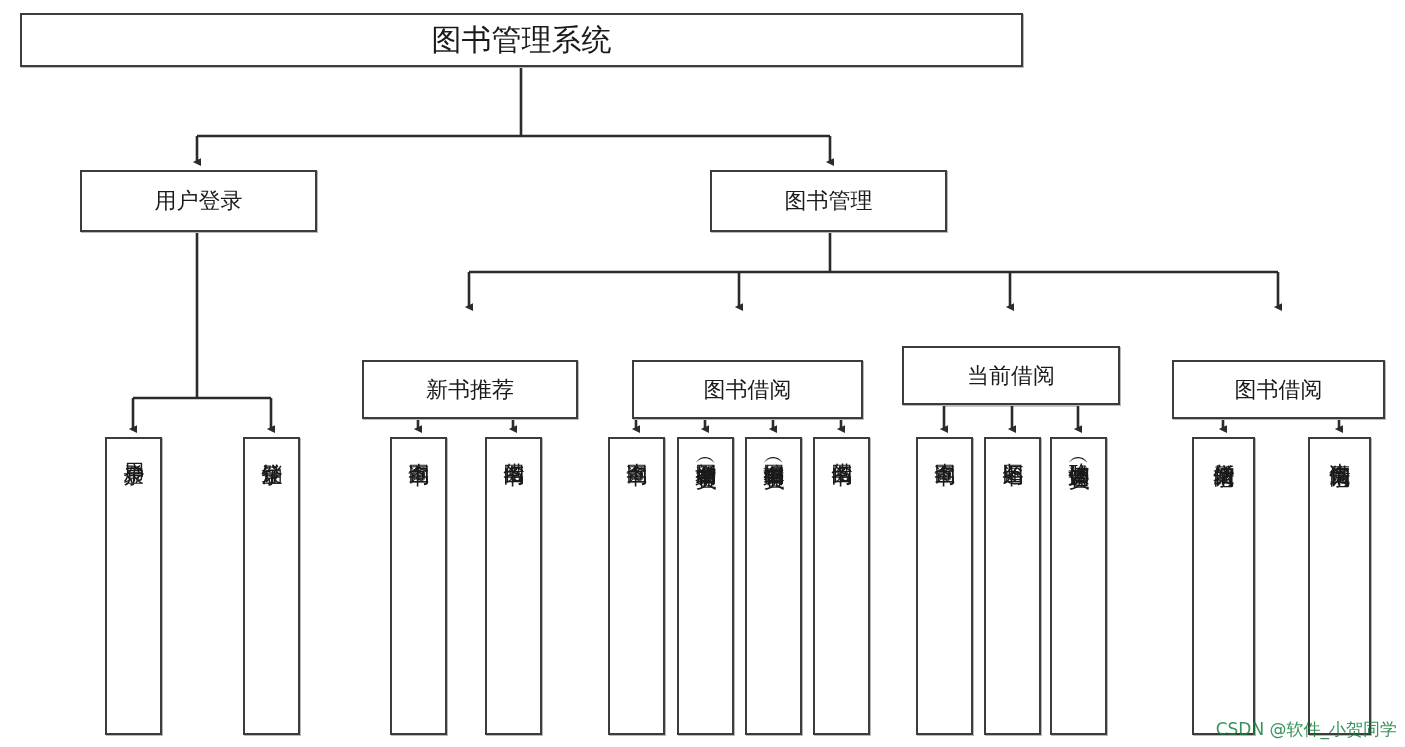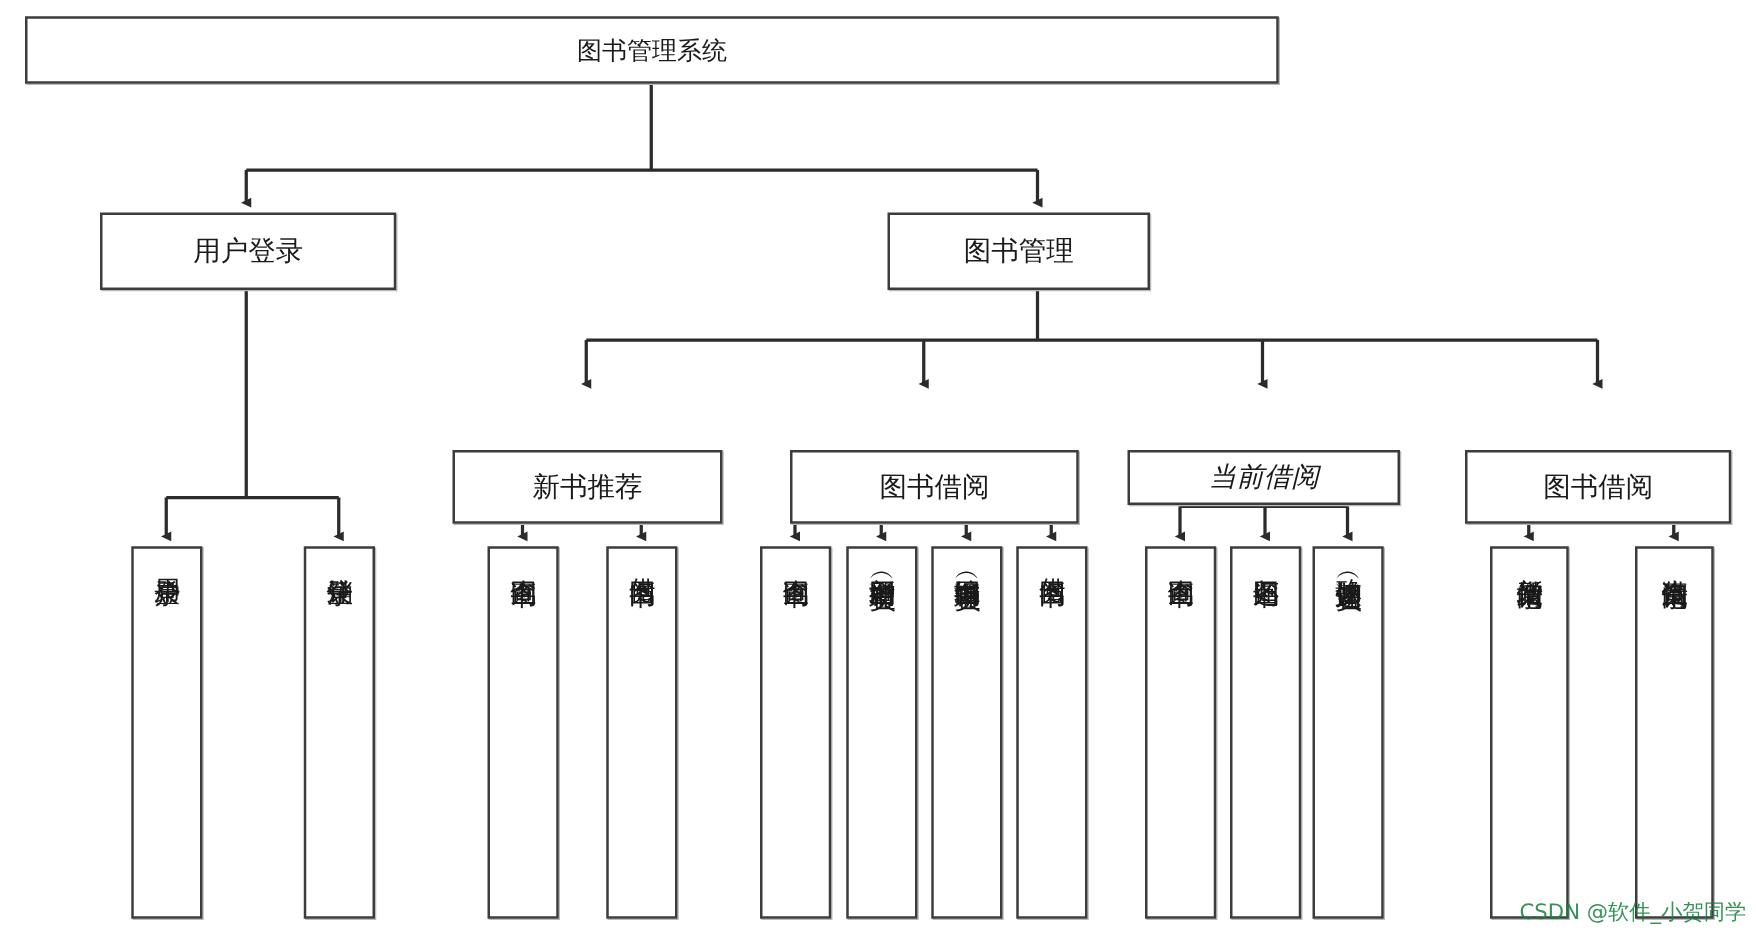--- a/index.html
+++ b/index.html
@@ -16,21 +16,21 @@
   .node{
     position:absolute;
     background:#ffffff;
     border:2px solid #3c3c3c;
     box-sizing:border-box;
     box-shadow:1px 1px 0 0 #b9b9b9;
     display:flex;align-items:center;justify-content:center;
     color:#1a1a1a;
     z-index:2;
   }
-  .node.root{font-size:20px;}
+  .node.root{font-size:30px;}
   .node.l2{font-size:22px;}
   .node.l3{font-size:22px;margin-top:45px;}
 
   .leaf{
     position:absolute;
     background:#ffffff;
     border:2px solid #3c3c3c;
     box-sizing:border-box;
     box-shadow:1px 1px 0 0 #b9b9b9;
     display:flex;
@@ -110,25 +110,25 @@
       <path d="M1278,374 L1278,405"></path>
       <path d="M1223,405 L1339,405"></path>
       <path d="M1223,405 L1223,429" marker-end="url(#arrow)"></path>
       <path d="M1339,405 L1339,429" marker-end="url(#arrow)"></path>
     </g>
   </svg>
 
   <div class="node root" style="left:20px;top:13px;width:1003px;height:54px;">图书管理系统</div>
 
   <div class="node l2" style="left:80px;top:170px;width:237px;height:62px;">用户登录</div>
-  <div class="node l2" style="left:710px;top:170px;width:210px;height:62px;">图书管理</div>
+  <div class="node l2" style="left:710px;top:170px;width:237px;height:62px;">图书管理</div>
 
   <div class="node l3" style="left:362px;top:315px;width:216px;height:59px;">新书推荐</div>
   <div class="node l3" style="left:632px;top:315px;width:231px;height:59px;">图书借阅</div>
-  <div class="node l3" style="left:902px;top:315px;width:218px;height:44px;font-style:italic;">当前借阅</div>
+  <div class="node l3" style="left:902px;top:301px;width:218px;height:59px;">当前借阅</div>
   <div class="node l3" style="left:1172px;top:315px;width:213px;height:59px;">图书借阅</div>
 
   <div class="leaf" style="left:105px;top:437px;width:57px;height:298px;">
     <span class="vtext">用户登录</span>
   </div>
   <div class="leaf" style="left:243px;top:437px;width:57px;height:298px;">
     <span class="vtext">注销登录</span>
   </div>
 
   <div class="leaf" style="left:390px;top:437px;width:57px;height:298px;">

